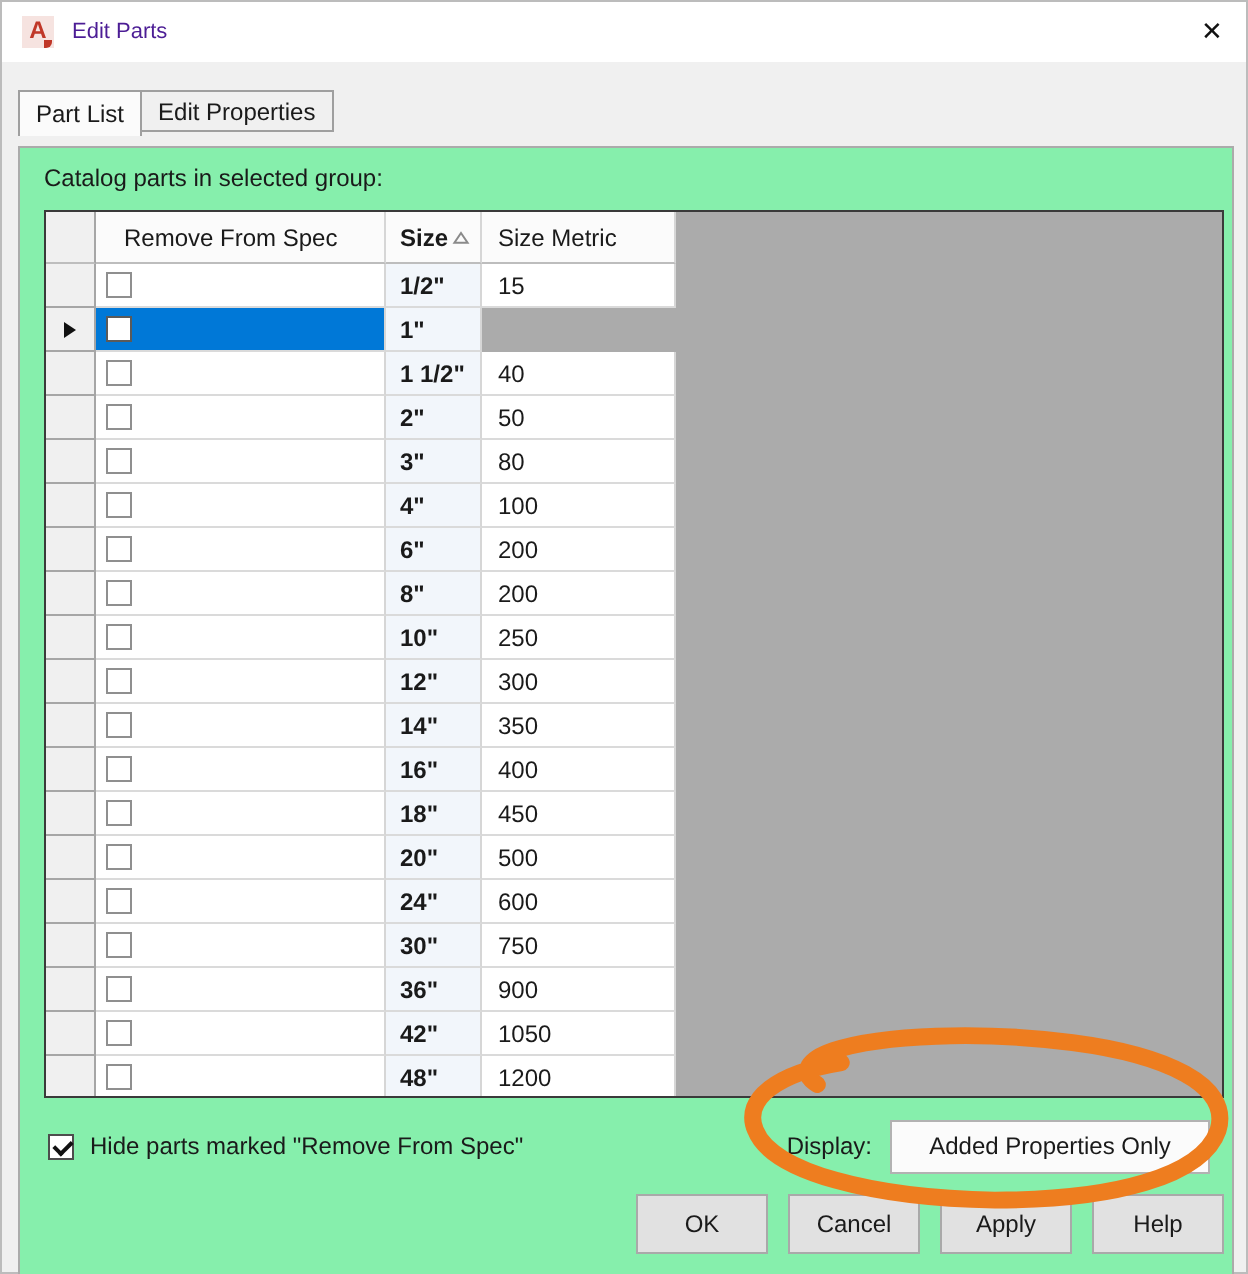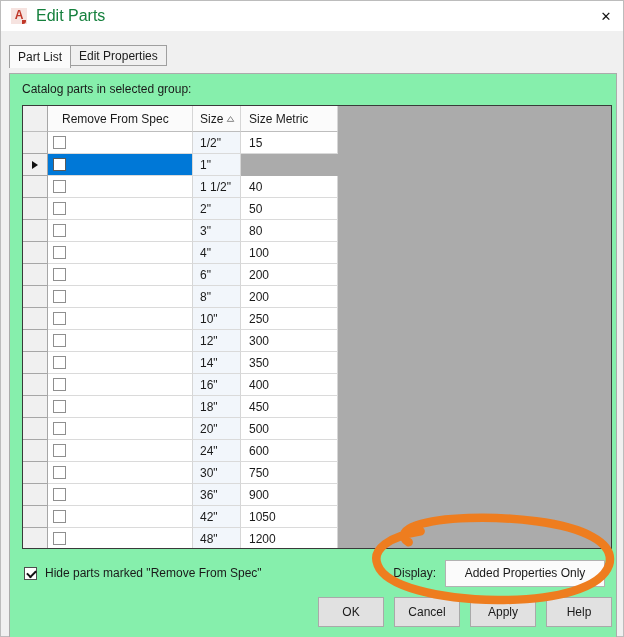--- a/index.html
+++ b/index.html
@@ -8,21 +8,21 @@
   .window { position:relative; width:624px; height:637px; background:#f0f0f0;
     border:1px solid #bcbcbc; }
 
   
   .titlebar { position:absolute; top:0; left:0; right:0; height:30px; background:#ffffff;
     display:flex; align-items:center; padding-left:10px; }
   .app-icon { width:16px; height:16px; background:#f6e3e0; color:#c03728; font-weight:bold;
     font-size:12px; line-height:15px; text-align:center; position:relative; margin-right:9px; }
   .app-icon::after { content:""; position:absolute; right:1px; bottom:0; width:4px; height:4px;
     background:#c03728; border-radius:0 0 3px 0; }
-  .title-text { font-size:16px; color:#15803d; }
+  .title-text { font-size:11px; color:#4c1d95; }
   .close-btn { margin-left:auto; width:34px; height:30px; display:flex; align-items:center;
     justify-content:center; font-size:13px; color:#111; cursor:default; }
 
   
   .tabs { position:absolute; top:44px; left:8px; display:flex; z-index:3; }
   .tab { height:21px; line-height:20px; padding:0 8px; background:#f0f0f0;
     border:1px solid #9f9f9f; border-left:none; }
   .tab.active { height:23px; line-height:22px; background:#fbfbfb; border-left:1px solid #9f9f9f;
     border-bottom:none; margin-bottom:-1px; }
 
@@ -33,21 +33,21 @@
 
   
   .grid { position:absolute; top:31px; left:12px; width:590px; height:444px;
     background:#ababab; border:1px solid #3a3a3a; overflow:hidden; }
   .grow { display:flex; height:22px; }
   .grow .cell { border-right:1px solid #d6d6d6; border-bottom:1px solid #dadada;
     background:#fff; display:flex; align-items:center; overflow:hidden; white-space:nowrap; }
   .cell.sel { width:25px; background:#f0f0f0; border-right:1px solid #a6a6a6;
     border-bottom:1px solid #a6a6a6; justify-content:center; }
   .cell.chk { width:145px; }
-  .cell.size { width:48px; background:#f2f6fb; padding-left:7px; }
+  .cell.size { width:48px; background:#f2f6fb; padding-left:7px;font-weight:bold; }
   .cell.metric { width:97px; padding-left:8px; }
   .grow.header { height:26px; }
   .grow.header .cell { background:#fbfbfb; border-bottom:1px solid #bdbdbd; }
   .grow.header .cell.sel { background:#f0f0f0; border-right:1px solid #a6a6a6; }
   .grow.header .cell.chk { padding-left:14px; }
   .grow.header .cell.size { background:#fbfbfb; justify-content:space-between; padding-right:5px; }
   .cb { width:13px; height:13px; border:1px solid #8f8f8f; background:#fff; margin-left:5px;
     flex:0 0 auto; }
   .grow.selected .cell.chk { background:var(--sel,#0078d7); }
   .grow.selected .cb { border-color:#5a5a5a; }

